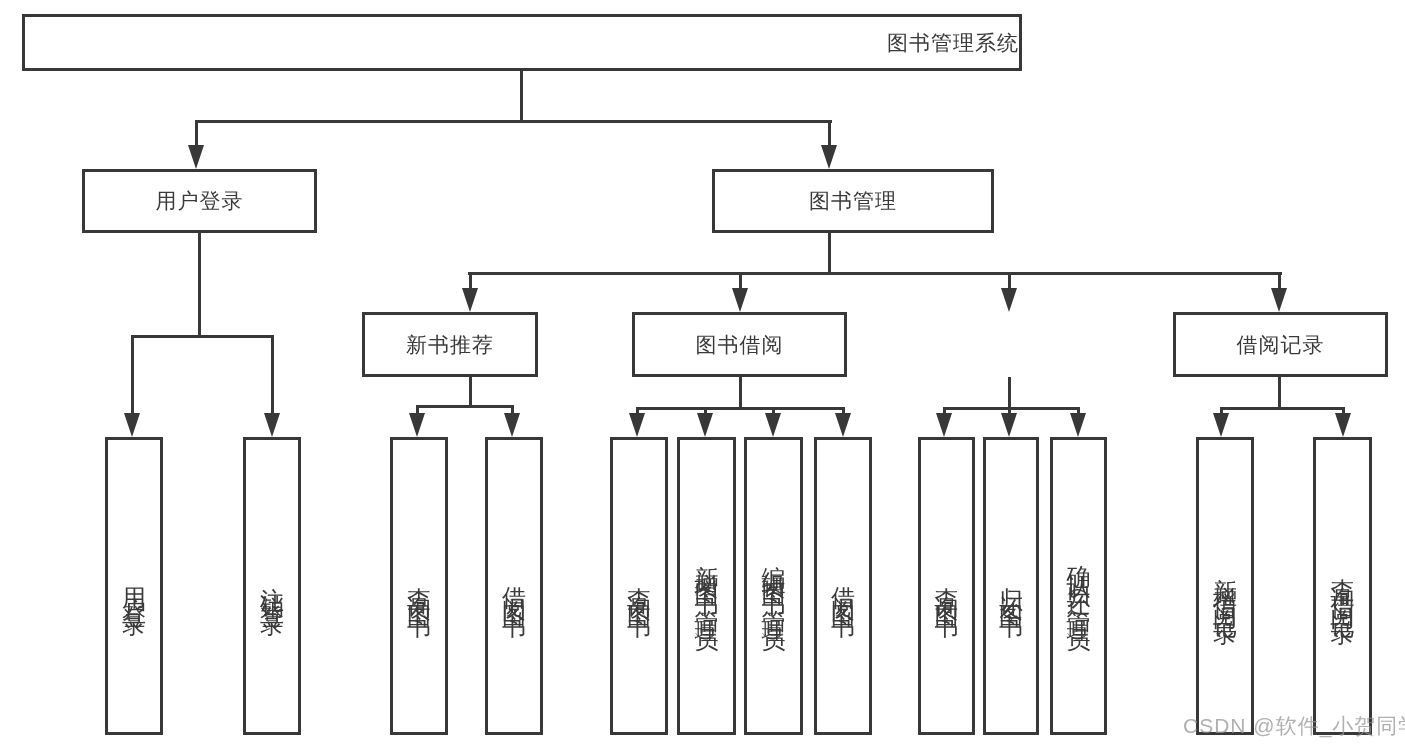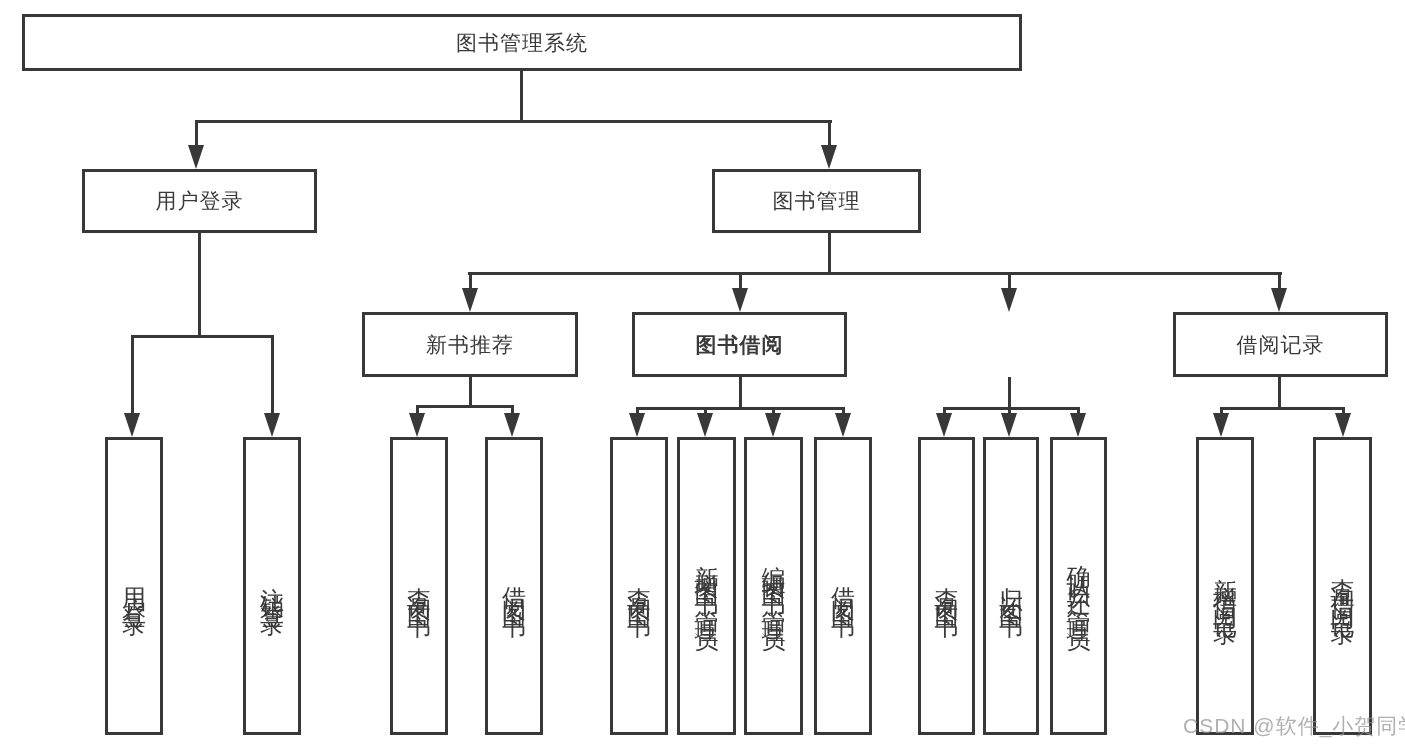--- a/index.html
+++ b/index.html
@@ -25,35 +25,35 @@
   .watermark{
     position:absolute;left:1183px;top:712px;font-size:21px;letter-spacing:1px;
     color:rgba(150,150,150,0.75);white-space:nowrap;z-index:5;
   }
 </style>
 </head>
 <body>
 
 <div id="stage">
 
-  <div class="box" style="left:22px;top:14px;width:1000px;height:57px;">
+  <div class="box" style="left:22px;top:14px;width:1000px;height:57px;justify-content:flex-end;">
     <span class="hlabel">图书管理系统</span>
   </div>
 
   <div class="line" style="left:520px;top:71px;width:3px;height:49px;"></div>
   <div class="line" style="left:195px;top:120px;width:637px;height:3px;"></div>
   <div class="line" style="left:195px;top:120px;width:3px;height:27px;"></div>
   <div class="ah" style="left:188px;top:145px;"></div>
   <div class="line" style="left:828px;top:120px;width:3px;height:27px;"></div>
   <div class="ah" style="left:821px;top:145px;"></div>
 
   <div class="box" style="left:82px;top:169px;width:235px;height:64px;">
     <span class="hlabel">用户登录</span>
   </div>
-  <div class="box" style="left:712px;top:169px;width:209px;height:64px;">
+  <div class="box" style="left:712px;top:169px;width:282px;height:64px;">
     <span class="hlabel">图书管理</span>
   </div>
 
   <div class="line" style="left:198px;top:233px;width:3px;height:102px;"></div>
   <div class="line" style="left:131px;top:335px;width:143px;height:3px;"></div>
   <div class="line" style="left:131px;top:335px;width:3px;height:78px;"></div>
   <div class="ah" style="left:124px;top:413px;"></div>
   <div class="line" style="left:271px;top:335px;width:3px;height:78px;"></div>
   <div class="ah" style="left:264px;top:413px;"></div>
 
@@ -61,24 +61,24 @@
   <div class="line" style="left:468px;top:272px;width:814px;height:3px;"></div>
   <div class="line" style="left:469px;top:272px;width:3px;height:19px;"></div>
   <div class="ah" style="left:462px;top:288px;"></div>
   <div class="line" style="left:739px;top:272px;width:3px;height:19px;"></div>
   <div class="ah" style="left:732px;top:288px;"></div>
   <div class="line" style="left:1008px;top:272px;width:3px;height:19px;"></div>
   <div class="ah" style="left:1001px;top:288px;"></div>
   <div class="line" style="left:1278px;top:272px;width:3px;height:19px;"></div>
   <div class="ah" style="left:1271px;top:288px;"></div>
 
-  <div class="box" style="left:362px;top:312px;width:216px;height:65px;">
+  <div class="box" style="left:362px;top:312px;width:176px;height:65px;">
     <span class="hlabel">新书推荐</span>
   </div>
-  <div class="box" style="left:632px;top:312px;width:215px;height:65px;font-weight:bold;">
+  <div class="box" style="left:632px;top:312px;width:215px;height:65px;">
     <span class="hlabel">图书借阅</span>
   </div>
   <div class="box" style="left:1173px;top:312px;width:215px;height:65px;">
     <span class="hlabel">借阅记录</span>
   </div>
 
   <div class="line" style="left:469px;top:377px;width:3px;height:28px;"></div>
   <div class="line" style="left:416px;top:405px;width:98px;height:3px;"></div>
   <div class="line" style="left:416px;top:405px;width:3px;height:10px;"></div>
   <div class="ah" style="left:409px;top:413px;"></div>

